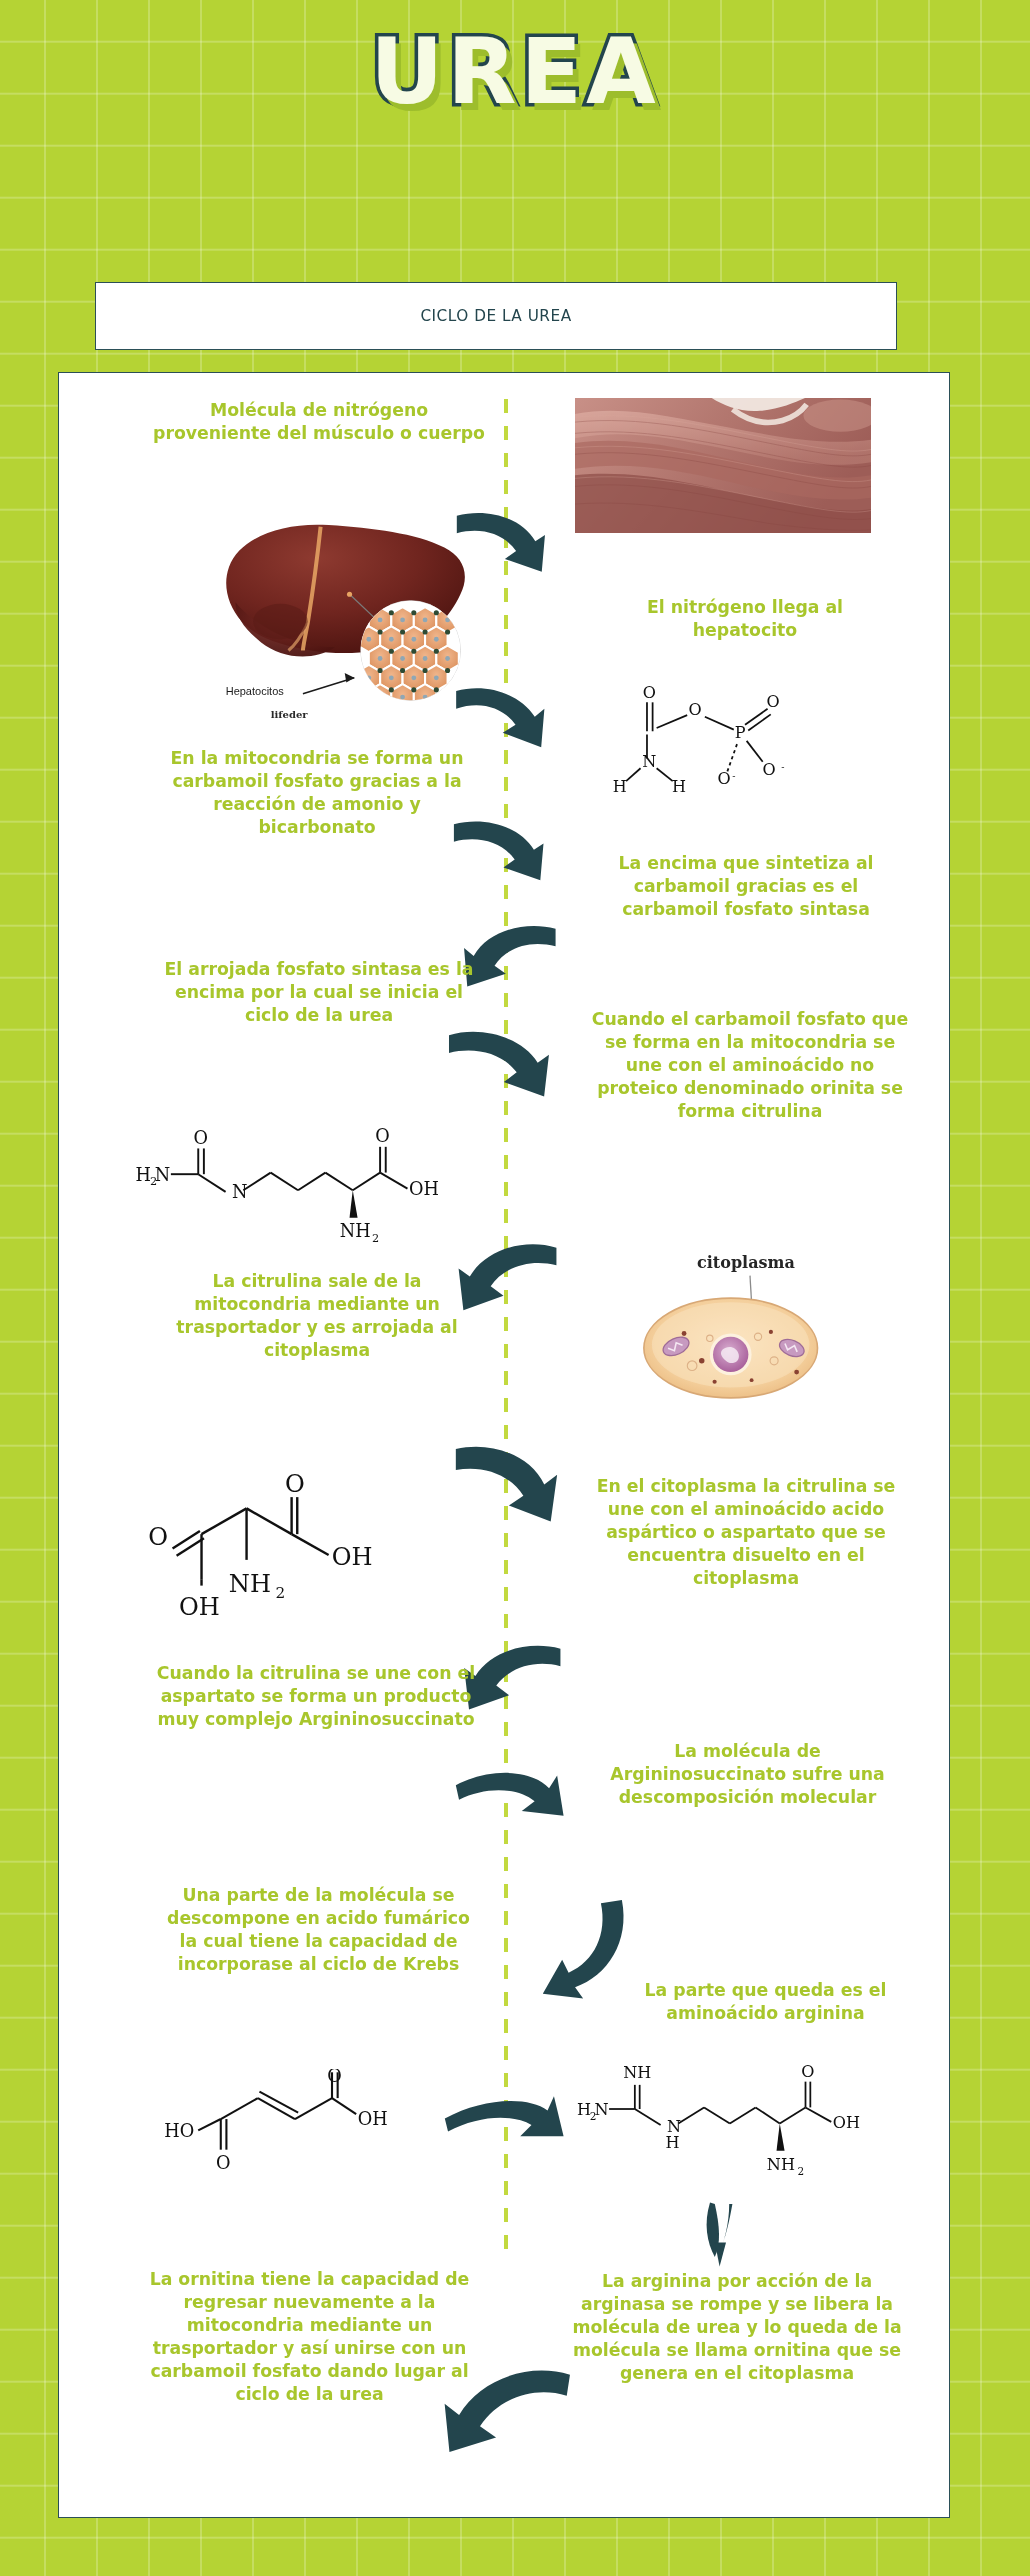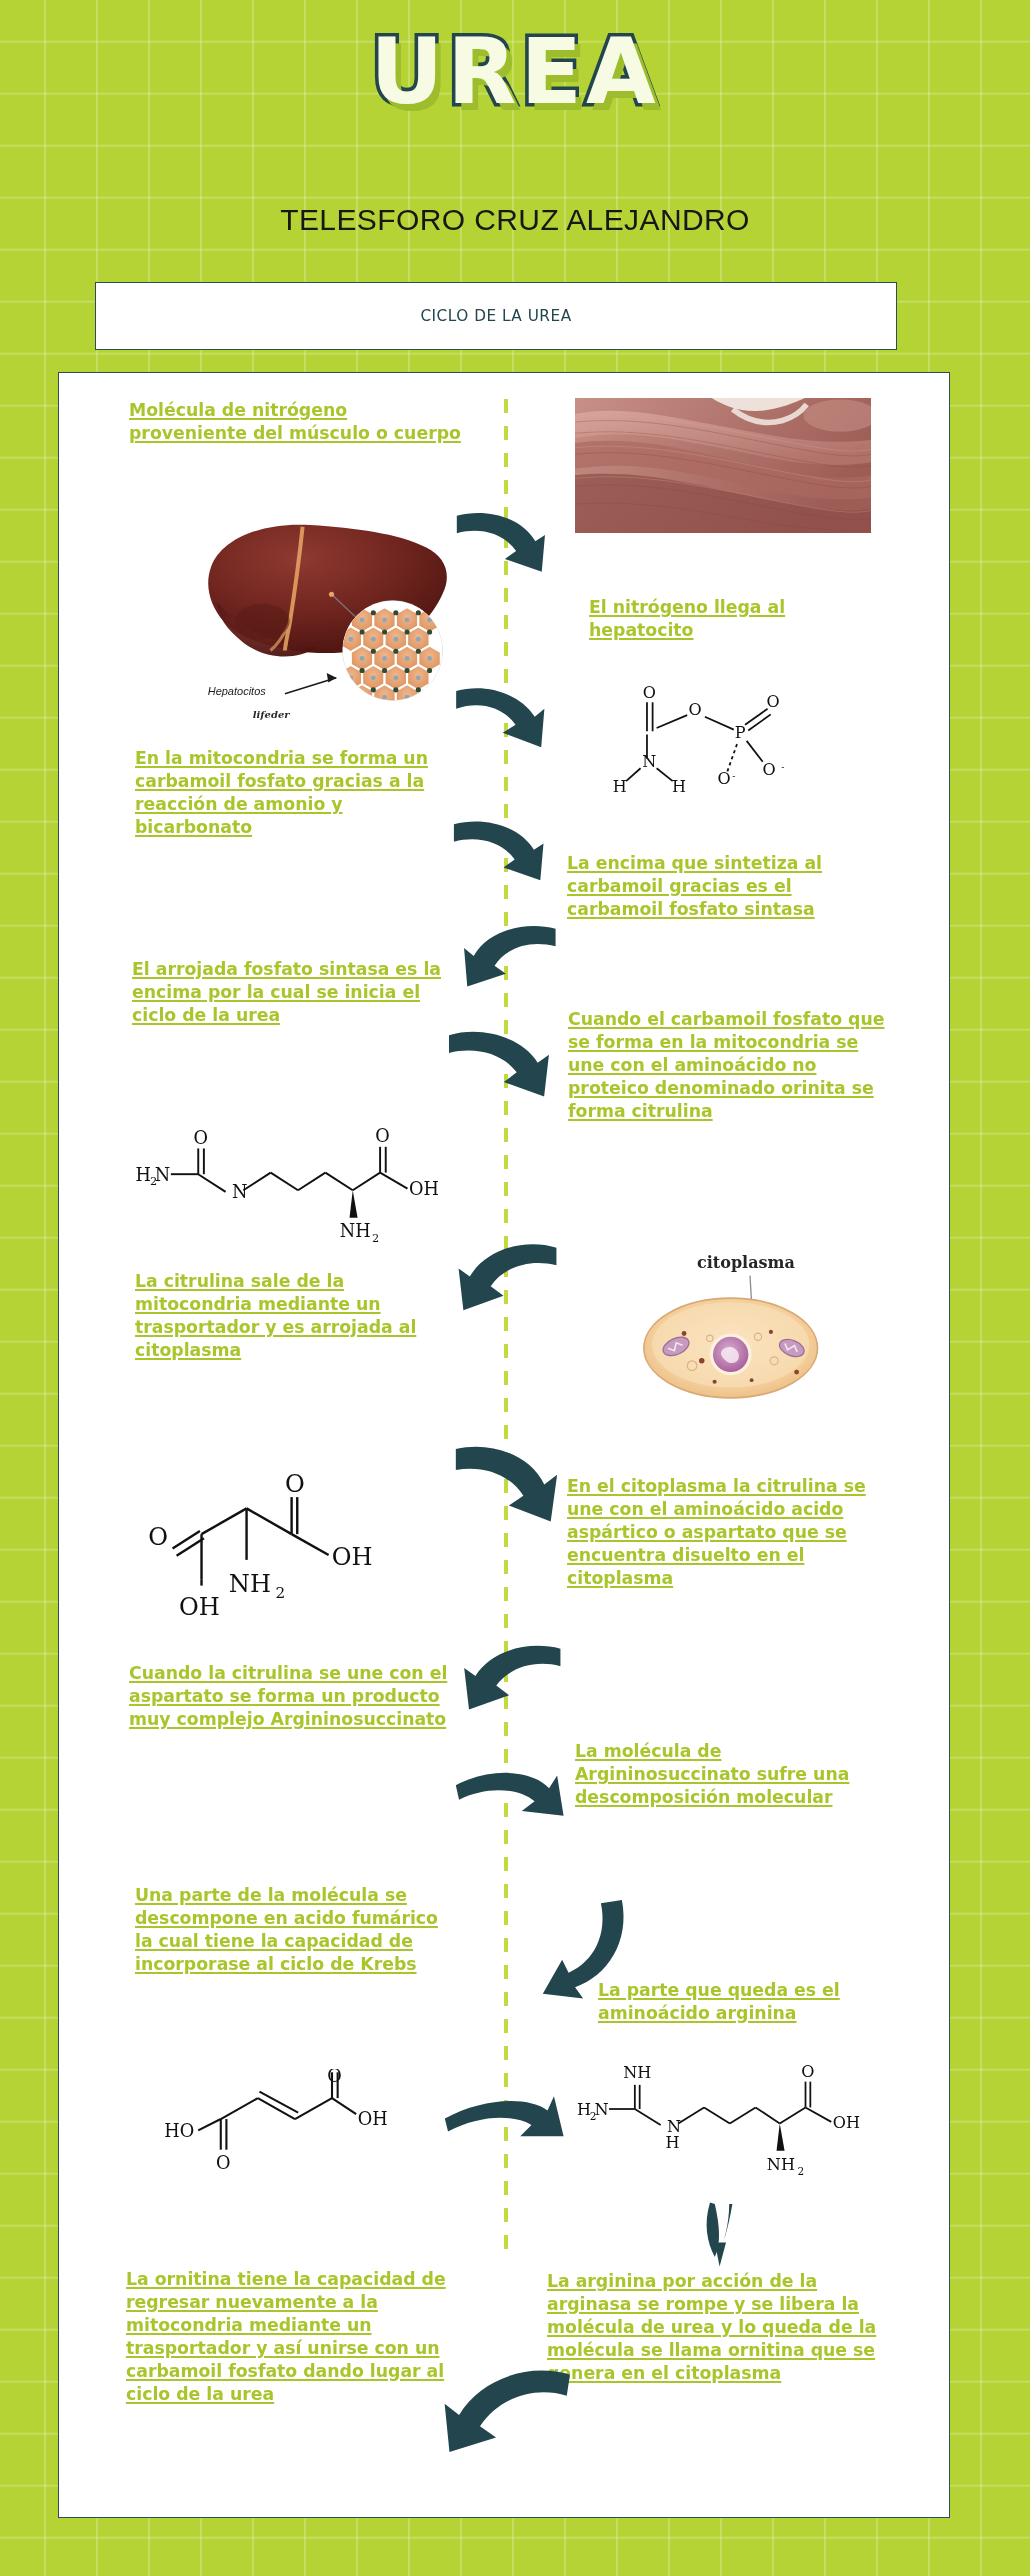--- a/index.html
+++ b/index.html
@@ -95,34 +95,35 @@
   }
 
   
   .tblock {
     position: absolute;
     font-family: "DejaVu Sans", sans-serif;
     font-weight: bold;
     font-size: 17.3px;
     line-height: 1.33;
     color: #a8c62c;
-    text-decoration: underline;
     text-decoration-thickness: 2px;
     text-underline-offset: 2.4px;
+    text-align: center;
+    margin-left: 21px;
   }
 
   
   .arrow { position: absolute; }
   .arrow svg { display: block; }
 
   
   .fig { position: absolute; }
 
   
-  #liver-fig { left: 190px; top: 501px; width: 267px; height: 225px; font-style: italic; }
+  #liver-fig { left: 208px; top: 501px; width: 267px; height: 225px; }
   #hepato-label {
     position: absolute; left: 17.7px; top: 184px;
     font-family: "Liberation Sans", sans-serif;
     font-size: 11px; color: #1b1b1b;
   }
   #lifeder-wm {
     position: absolute; left: 17.7px; top: 208px;
     font-family: "DejaVu Serif", serif;
     font-size: 10px; font-weight: bold; color: #2a2a2a; margin-left: 45px;
   }
@@ -150,21 +151,20 @@
     fill: #111;
   }
 </style>
 </head>
 <body>
 
 <div id="grid-bg"></div>
 
 <div id="hero">
   <div id="urea-title">UREA</div>
-  <div id="author">TELESFORO CRUZ ALEJANDRO</div>
 </div>
 
 <div id="title-box">
   <span id="title-box-label">CICLO DE LA UREA</span>
 </div>
 
 <div id="panel"></div>
 <div id="center-divider"></div>
 
 <div class="tblock" style="left:129px; top:399px; width:338px;">Molécula de nitrógeno proveniente del músculo o cuerpo</div>

